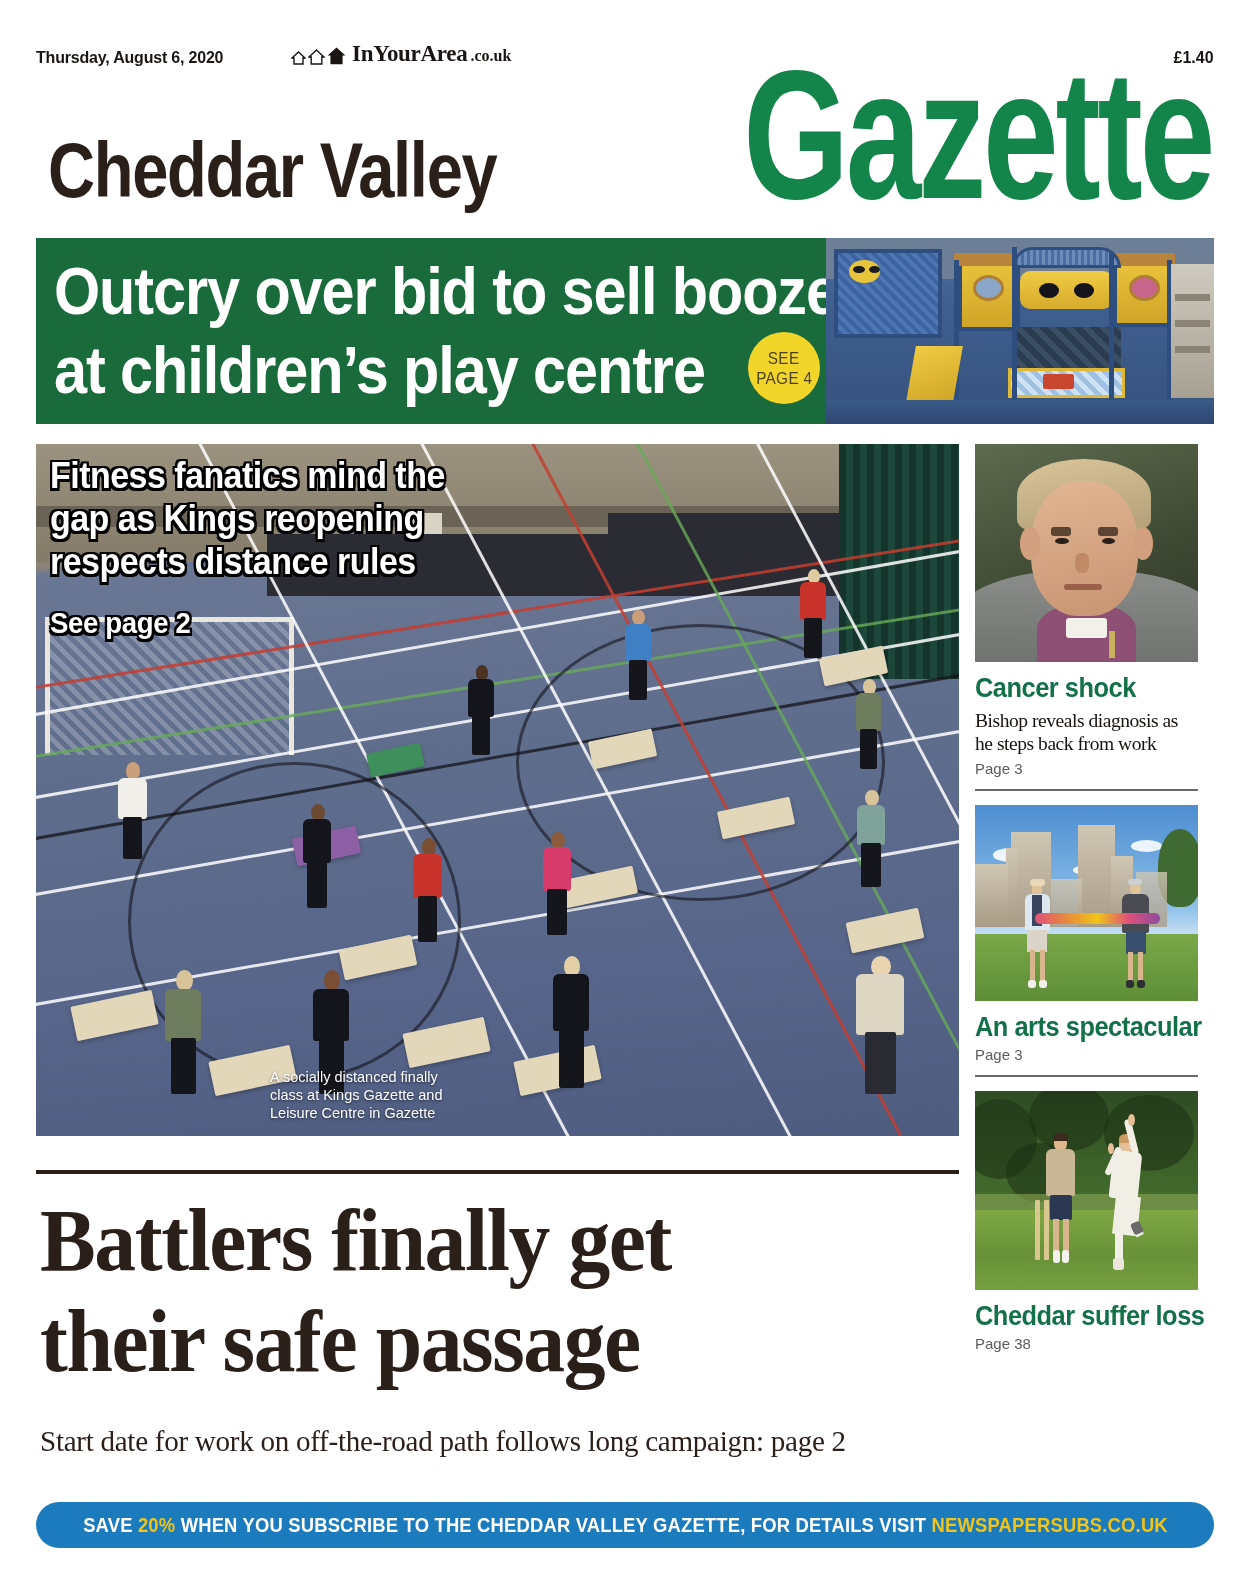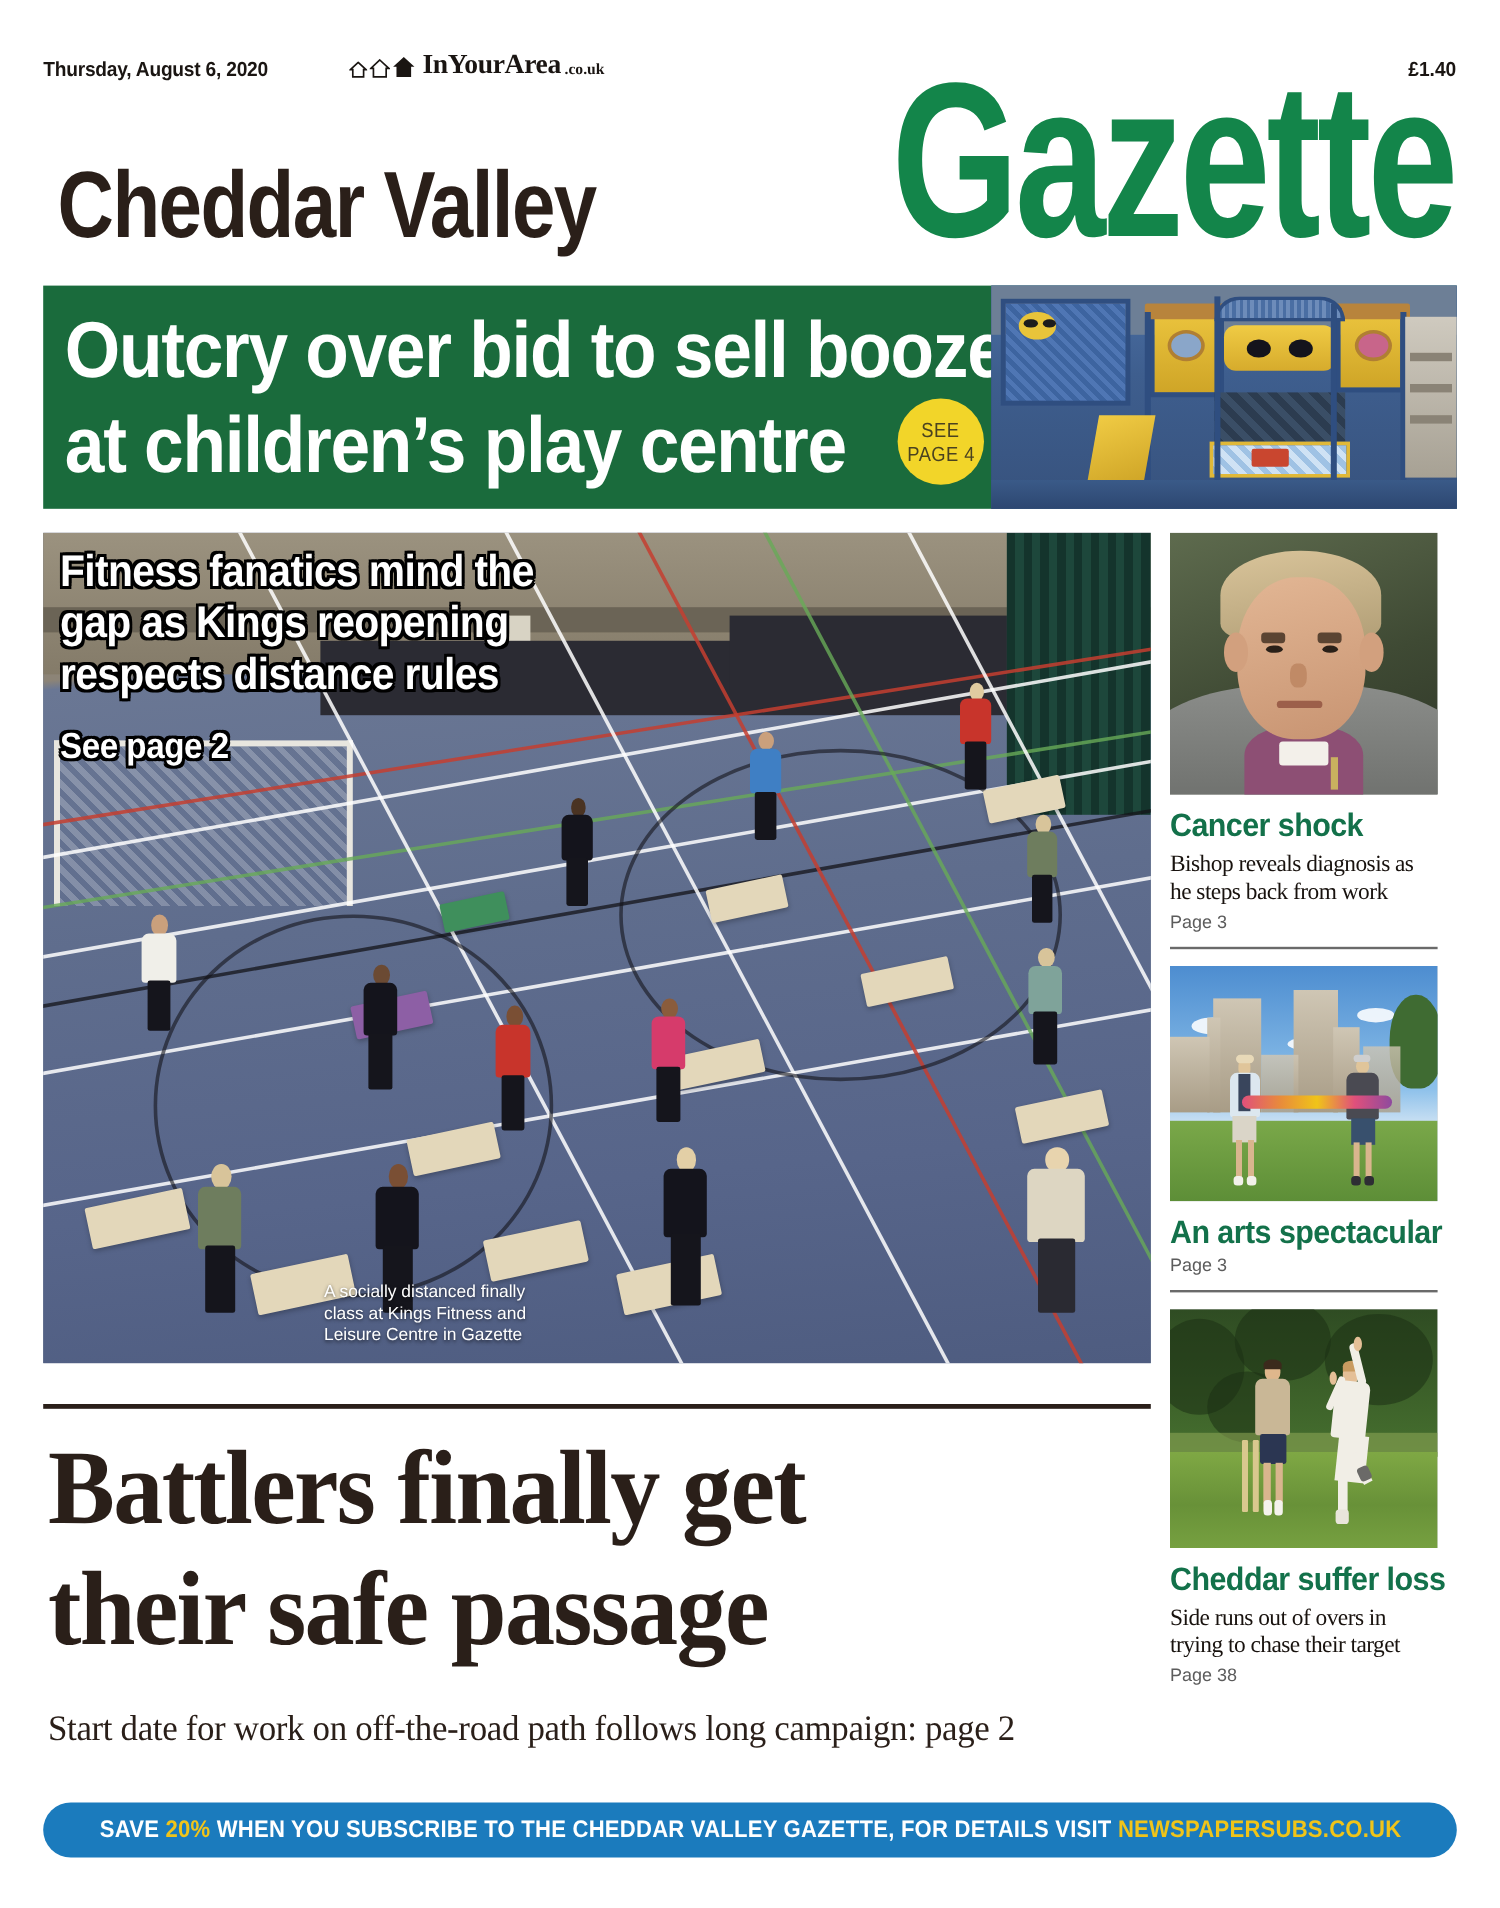--- a/index.html
+++ b/index.html
@@ -26,21 +26,21 @@
     position: absolute; left: 291px; top: 42px;
     display: flex; align-items: flex-end; gap: 3px;
   }
   .iya-houses { display: flex; align-items: flex-end; gap: 2px; margin-right: 3px; }
   .iya-word {
     font-family: "Liberation Serif", serif; font-weight: bold;
     font-size: 23px; color: #1a1512; letter-spacing: -0.3px; line-height: 1;
   }
   .iya-tld {
     font-family: "Liberation Serif", serif; font-weight: bold;
-    font-size: 13px; color: #1a1512; line-height: 1; padding-bottom: 1px;
+    font-size: 16px; color: #1a1512; line-height: 1; padding-bottom: 1px;
   }
   .price {
     position: absolute; right: 36px; top: 48px;
     font-family: "Liberation Sans Narrow", "Liberation Sans", sans-serif;
     font-weight: bold; font-size: 17px; color: #1a1512;
     transform: scaleX(0.94); transform-origin: right center;
   }
 
   
   .masthead {
@@ -462,21 +462,21 @@
     </div>
 
     <div class="mp-headline">
       <div>Fitness fanatics mind the</div>
       <div>gap as Kings reopening</div>
       <div>respects distance rules</div>
     </div>
     <div class="mp-see">See page 2</div>
     <div class="mp-caption">
       <div>A socially distanced finally</div>
-      <div>class at Kings Fitness and</div>
+      <div>class at Kings Gazette and</div>
       <div>Leisure Centre in Gazette</div>
     </div>
   </div>
 
   <div class="lead-rule"></div>
   <div class="lead-headline">
     <div>Battlers finally get</div>
     <div>their safe passage</div>
   </div>
   <div class="lead-standfirst">Start date for work on off-the-road path follows long campaign: page 2</div>
@@ -590,24 +590,20 @@
           <div class="ph" style="left:12%;top:18%;width:13%;height:20%;background:#f1eee6;border-radius:6px;transform:rotate(24deg);"></div>
           <div class="ph" style="left:8%;top:16%;width:13%;height:7%;background:#e4bf97;border-radius:50%;"></div>
           <div class="ph" style="left:22%;top:51%;width:56%;height:26%;background:#f1eee6;transform:rotate(6deg);"></div>
           <div class="ph" style="left:24%;top:74%;width:19%;height:20%;background:#f1eee6;"></div>
           <div class="ph" style="left:58%;top:60%;width:19%;height:18%;background:#f1eee6;transform:rotate(-28deg);"></div>
           <div class="ph" style="left:20%;top:92%;width:24%;height:8%;background:#e9e5da;border-radius:3px;"></div>
           <div class="ph" style="left:62%;top:68%;width:22%;height:8%;background:#6b6a68;border-radius:3px;transform:rotate(-25deg);"></div>
         </div>
       </div>
       <div class="rail-kicker">Cheddar suffer loss</div>
-      <div class="rail-deck">
-        <span>Side runs out of overs in</span><br>
-        <span>trying to chase their target</span>
-      </div>
       <div class="rail-page">Page 38</div>
     </div>
   </div>
 
   <div class="promo">
     <div class="promo-text"><span>SAVE </span><span class="hl">20%</span><span> WHEN YOU SUBSCRIBE TO THE CHEDDAR VALLEY GAZETTE, FOR DETAILS VISIT </span><span class="hl">NEWSPAPERSUBS.CO.UK</span></div>
   </div>
 
 </div>
 

